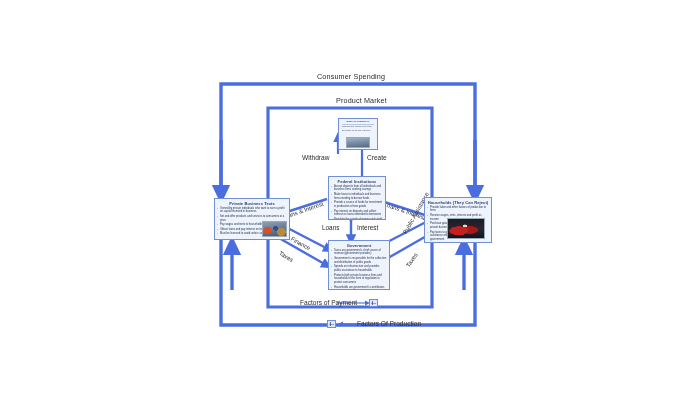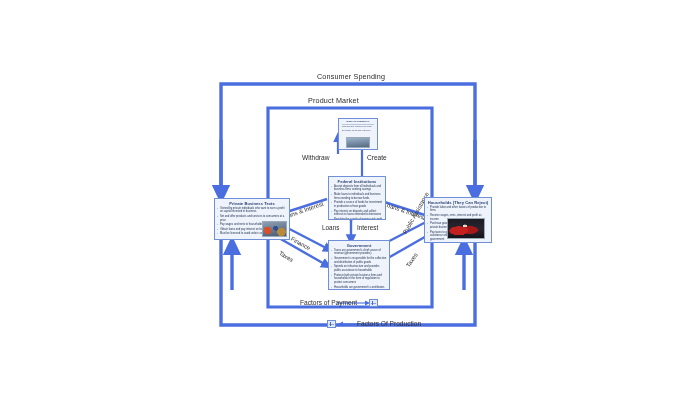--- a/index.html
+++ b/index.html
@@ -120,21 +120,21 @@
 
     <g fill="none" stroke="#4a6ee0" stroke-width="1.1" marker-end="url(#ahs)">
       <path d="M337,303 L368,303"></path>
     </g>
     <g fill="none" stroke="#4a6ee0" stroke-width="1.1" marker-end="url(#ahs)">
       <path d="M388,324 L340,324"></path>
     </g>
   </svg>
 
   <div class="lbl lbl-outer" style="left:317px;top:72px;">Consumer Spending</div>
-  <div class="lbl lbl-outer" style="left:308px;top:96px;">Product Market</div>
+  <div class="lbl lbl-outer" style="left:336px;top:96px;">Product Market</div>
 
   <div class="lbl lbl-flow" style="left:302px;top:154px;">Withdraw</div>
   <div class="lbl lbl-flow" style="left:367px;top:154px;">Create</div>
 
   <div class="lbl lbl-vert" style="left:322px;top:224px;">Loans</div>
   <div class="lbl lbl-vert" style="left:357px;top:224px;">Interest</div>
 
   <div class="lbl lbl-diag" style="left:281px;top:215px;transform:rotate(-19deg);">Loans &amp; Interest</div>
   <div class="lbl lbl-diag" style="left:277px;top:227px;transform:rotate(29deg);">Public Finance</div>
   <div class="lbl lbl-diag" style="left:281px;top:250px;transform:rotate(31deg);">Taxes</div>

